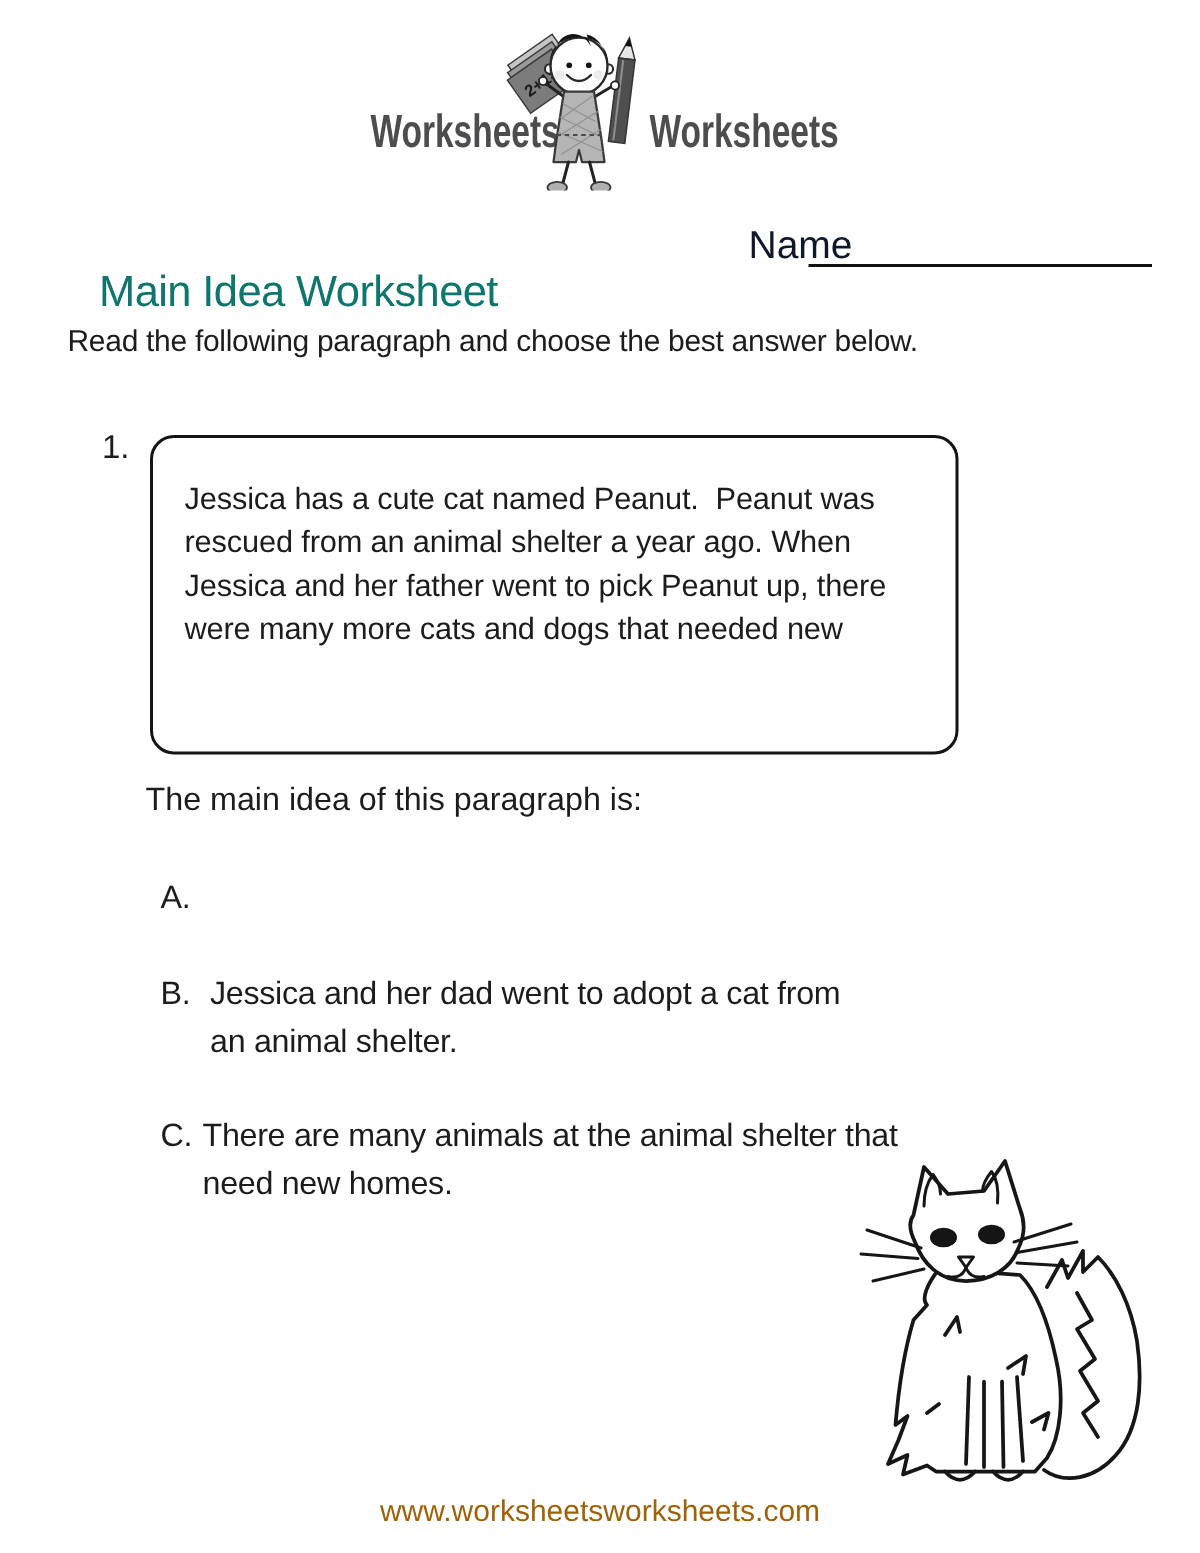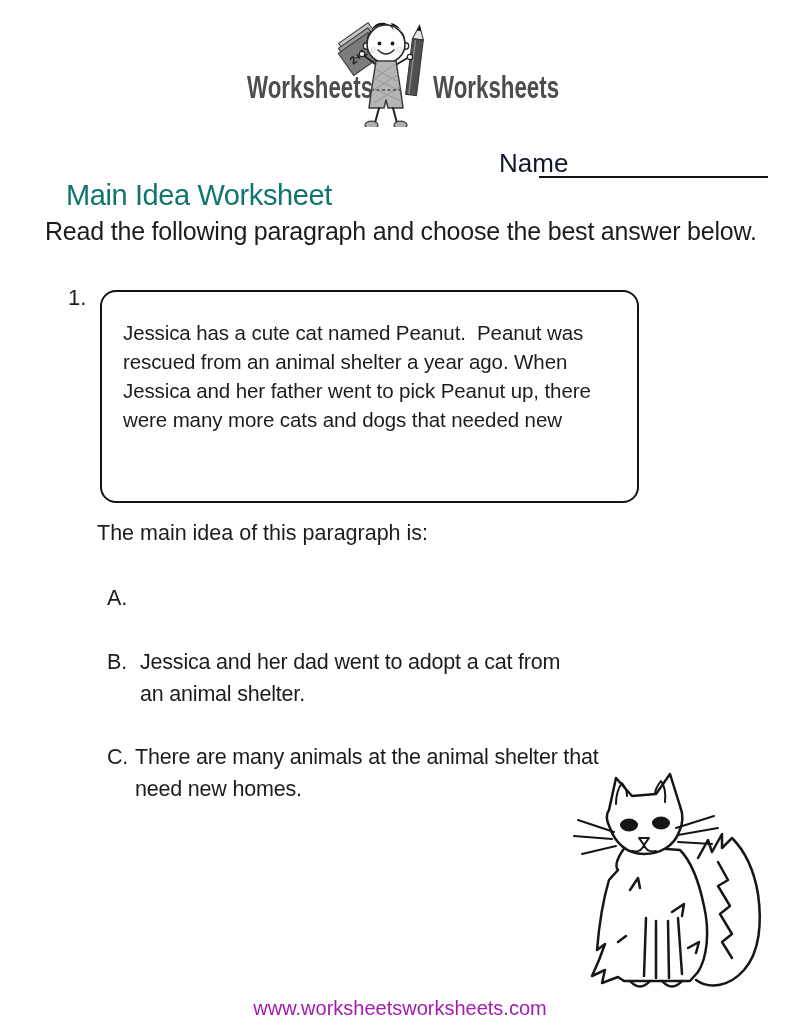--- a/index.html
+++ b/index.html
@@ -42,21 +42,21 @@
   }
   .name-line {
     left: 539px; top: 150px;
     width: 229px; height: 28px;
     border-bottom: 2.5px solid #111;
   }
 
   
   .instruction {
     left: 45px; top: 217px;
-    font-size: 25px;
+    font-size: 20px;
     letter-spacing: -0.2px;
     white-space: nowrap;
   }
 
   
   .q-number {
     left: 68px; top: 285px;
     font-size: 22px;
   }
   .q-box {
@@ -93,21 +93,21 @@
   .opt-c .opt-label { width: 28px; flex: 0 0 28px; }
   .opt-text { white-space: pre; }
 
   
   .cat-svg { left: 572px; top: 766px; }
   .footer-url {
     left: 0; top: 997px;
     width: 800px;
     text-align: center;
     font-size: 20px;
-    color: #a21caf;
+    color: #a16207;
   }
 </style>
 </head>
 <body>
 
 <div class="abs logo-word logo-left">Worksheets</div>
 
 <svg class="abs boy-svg" width="120" height="122" viewBox="0 0 120 122">
 
   <g transform="rotate(-35 36 44)" stroke="#3a3a3a" stroke-width="1">

